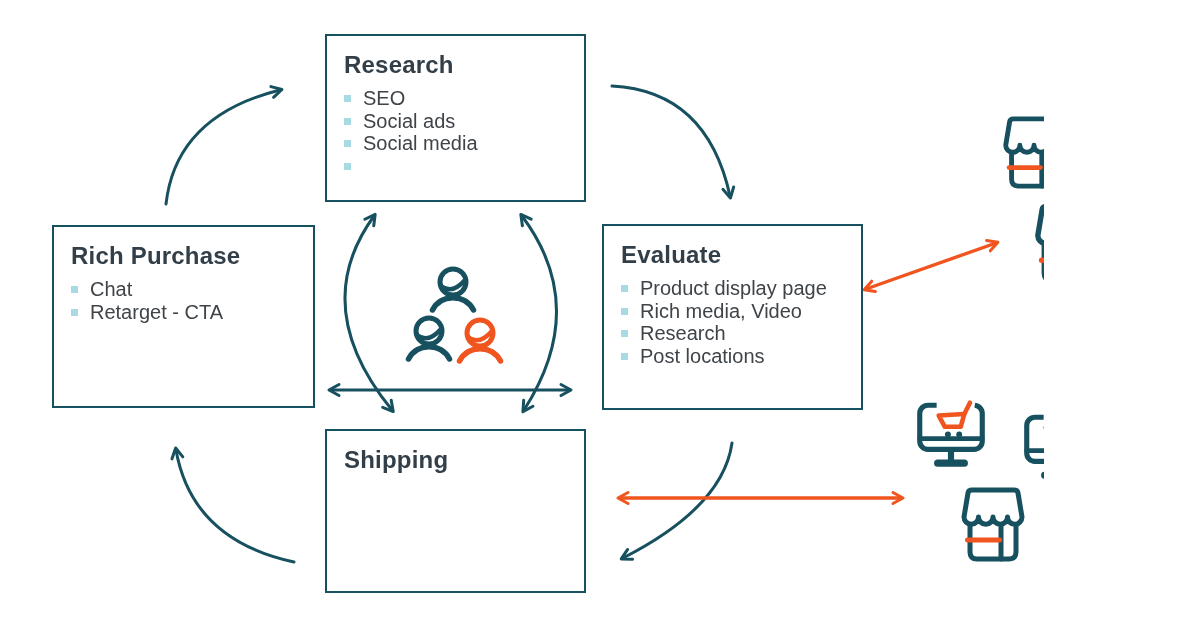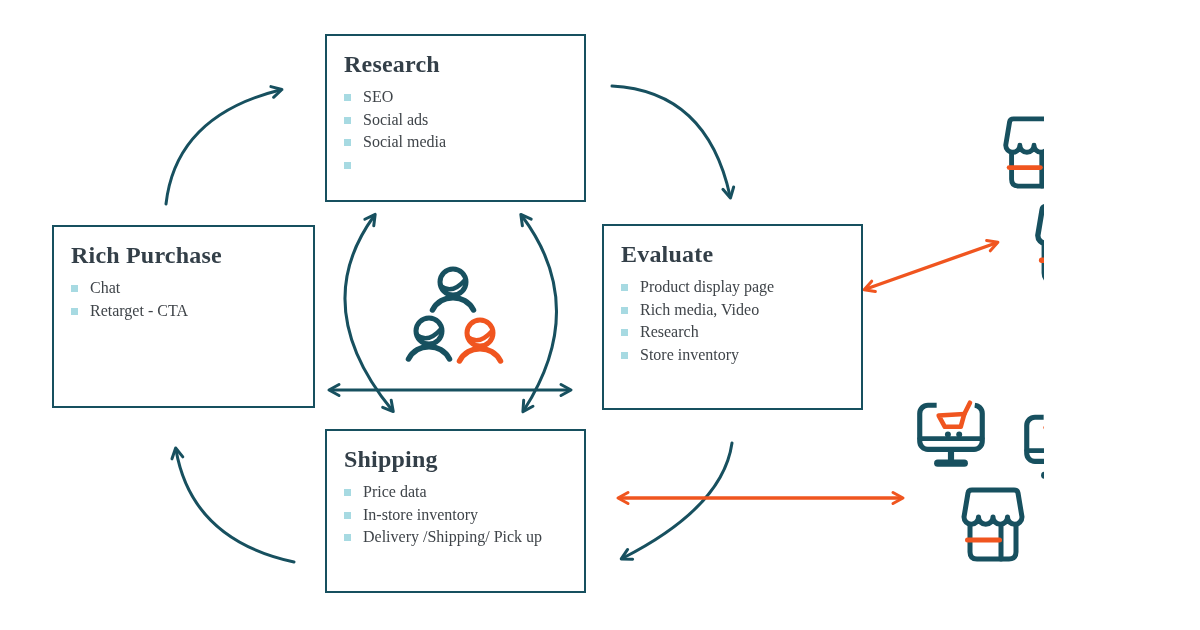--- a/index.html
+++ b/index.html
@@ -1,20 +1,20 @@
 <!DOCTYPE html>
 <html style="--teal: #17505F; --orange: #F0551F; --bullet: #A7DAE2; --title: #333F48; --body: #3F4449; --bg: #FFFFFF;"><head>
 <meta charset="utf-8">
 <style>
   html,body{margin:0;padding:0;}
   .canvas{
     position:relative;
     width:1044px;height:630px;
     background:var(--bg,#FFFFFF);
-    font-family:Liberation Serif, serif;
+    font-family:Liberation Sans, sans-serif;
     overflow:hidden;
   }
   .overlay{position:absolute;left:0;top:0;pointer-events:none;}
   .jbox{
     position:absolute;
     background:#fff;
     border:2px solid var(--teal,#17505F);
     box-sizing:border-box;
   }
   .jbox-research{left:325px;top:34px;width:261px;height:168px;}
@@ -28,21 +28,21 @@
     letter-spacing:0.2px;
   }
   .jbox ul{margin:0;padding:0 8px 0 17px;list-style:none;}
   .jbox li{display:flex;align-items:flex-start;}
   .bullet{
     width:7px;height:7px;flex:none;
     margin:8px 12px 0 0;
     background:var(--bullet,#A7DAE2);
   }
   .li-text{
-    font-size:16px;line-height:22.5px;
+    font-size:20px;line-height:22.5px;
     color:var(--body,#3F4449);
     white-space:nowrap;
   }
   .icon-abs{position:absolute;}
   .teal-stroke{stroke:var(--teal,#17505F);}
   .orange-stroke{stroke:var(--orange,#F0551F);}
   .teal-person{stroke:var(--teal,#17505F);}
   .orange-person{stroke:var(--orange,#F0551F);}
 </style>
 </head>
@@ -137,41 +137,27 @@
       <li>
           <span class="bullet"></span>
           <span class="li-text">Rich media, Video</span>
         </li>
       <li>
           <span class="bullet"></span>
           <span class="li-text">Research</span>
         </li>
       <li>
           <span class="bullet"></span>
-          <span class="li-text">Store inventory</span>
+          <span class="li-text">Post locations</span>
         </li>
     </ul>
   </div>
 
   <div class="jbox jbox-purchase">
     <h2>Shipping</h2>
-    <ul>
-      <li>
-          <span class="bullet"></span>
-          <span class="li-text">Price data</span>
-        </li>
-      <li>
-          <span class="bullet"></span>
-          <span class="li-text">In-store inventory</span>
-        </li>
-      <li>
-          <span class="bullet"></span>
-          <span class="li-text">Delivery /Shipping/ Pick up</span>
-        </li>
-    </ul>
   </div>
 
   <div class="jbox jbox-post">
     <h2>Rich Purchase</h2>
     <ul>
       <li>
           <span class="bullet"></span>
           <span class="li-text">Chat</span>
         </li>
       <li>

